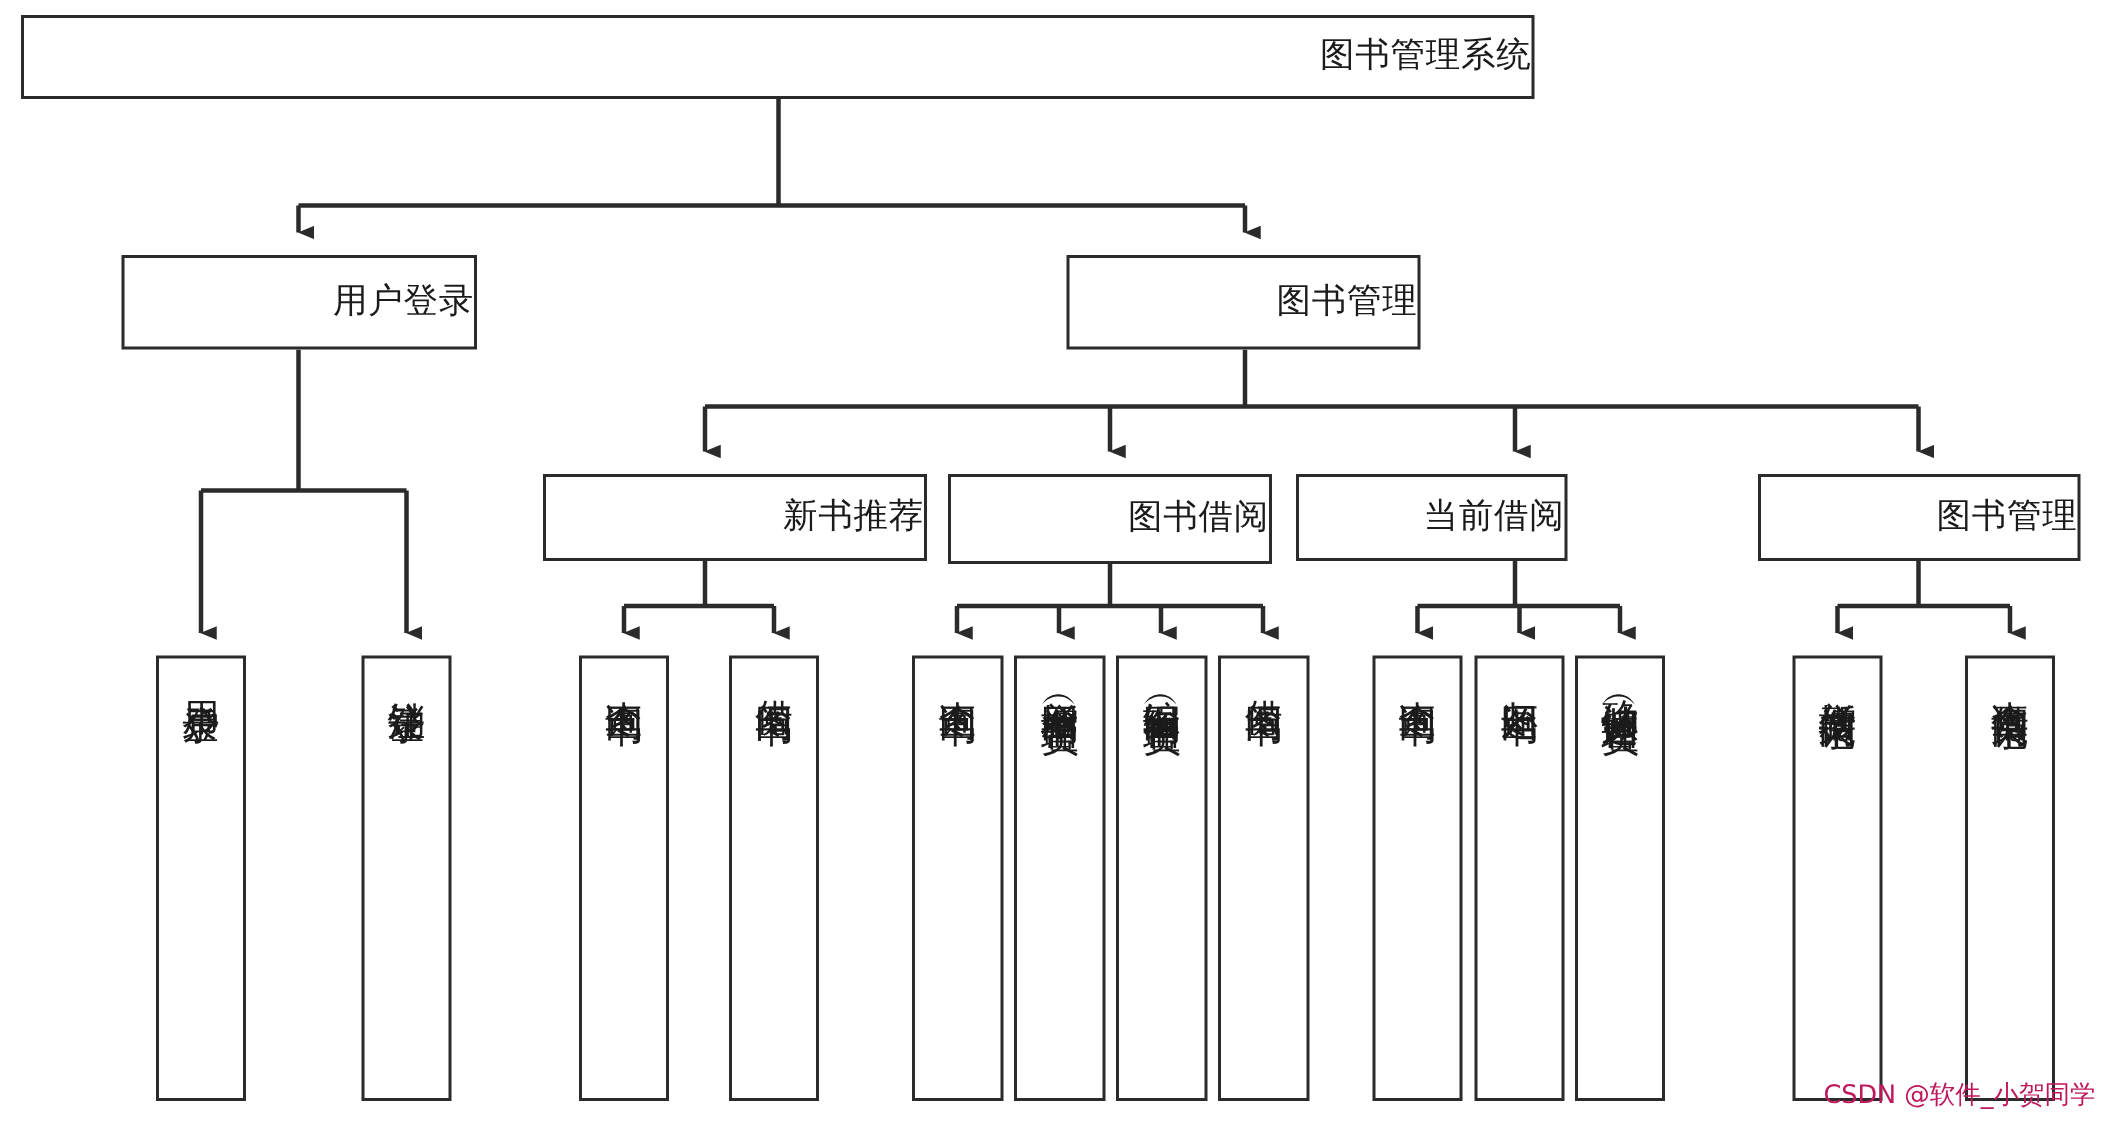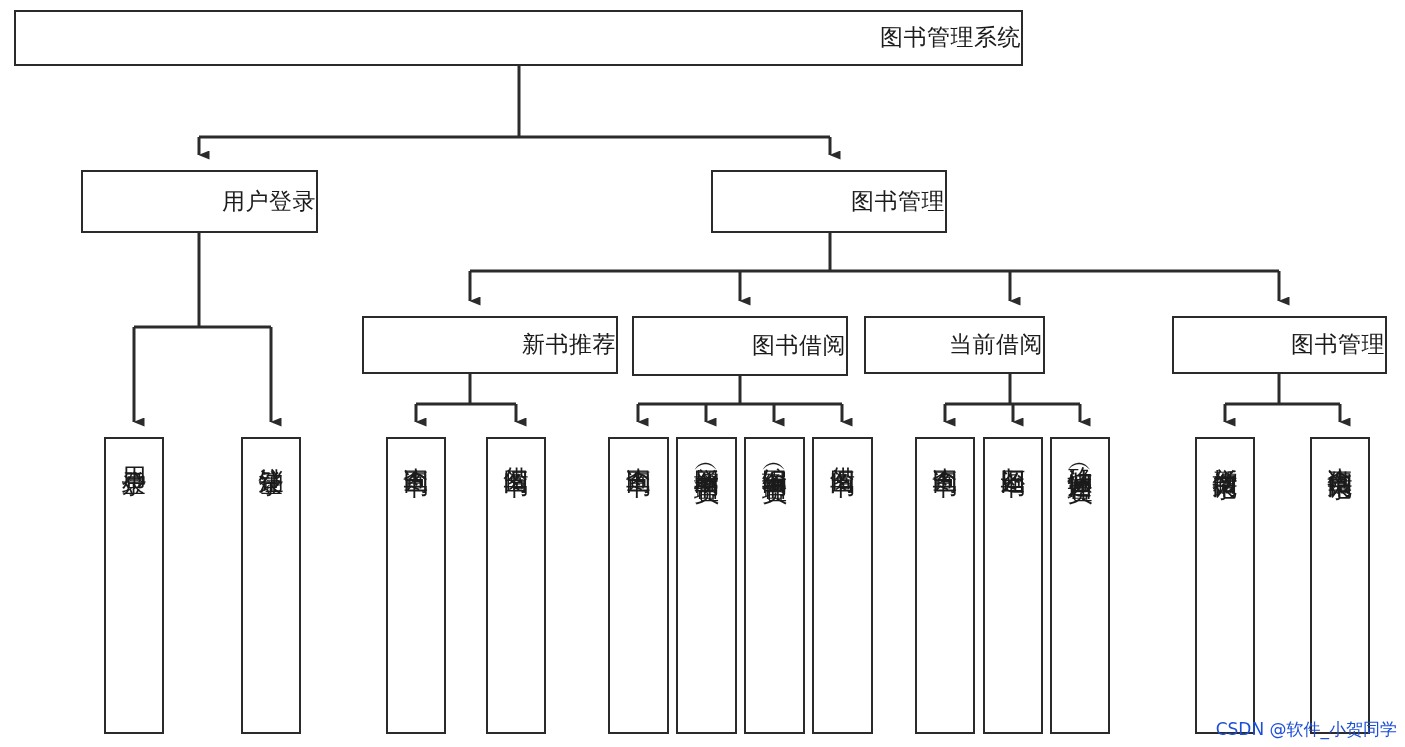--- a/index.html
+++ b/index.html
@@ -54,21 +54,21 @@
     text-orientation: upright;
     font-size: 25px;
     letter-spacing: 2px;
     line-height: 1;
   }
   #watermark {
     position: absolute;
     right: 8px;
     bottom: 6px;
     font-size: 17px;
-    color: #1d4ed8;
+    color: #be185d;
     white-space: nowrap;
     pointer-events: none;
   }
 </style>
 </head>
 <body>
 
 <div id="diagram-root">
 
   <svg id="diagram-svg" viewBox="0 0 1405 747" xmlns="http://www.w3.org/2000/svg">

